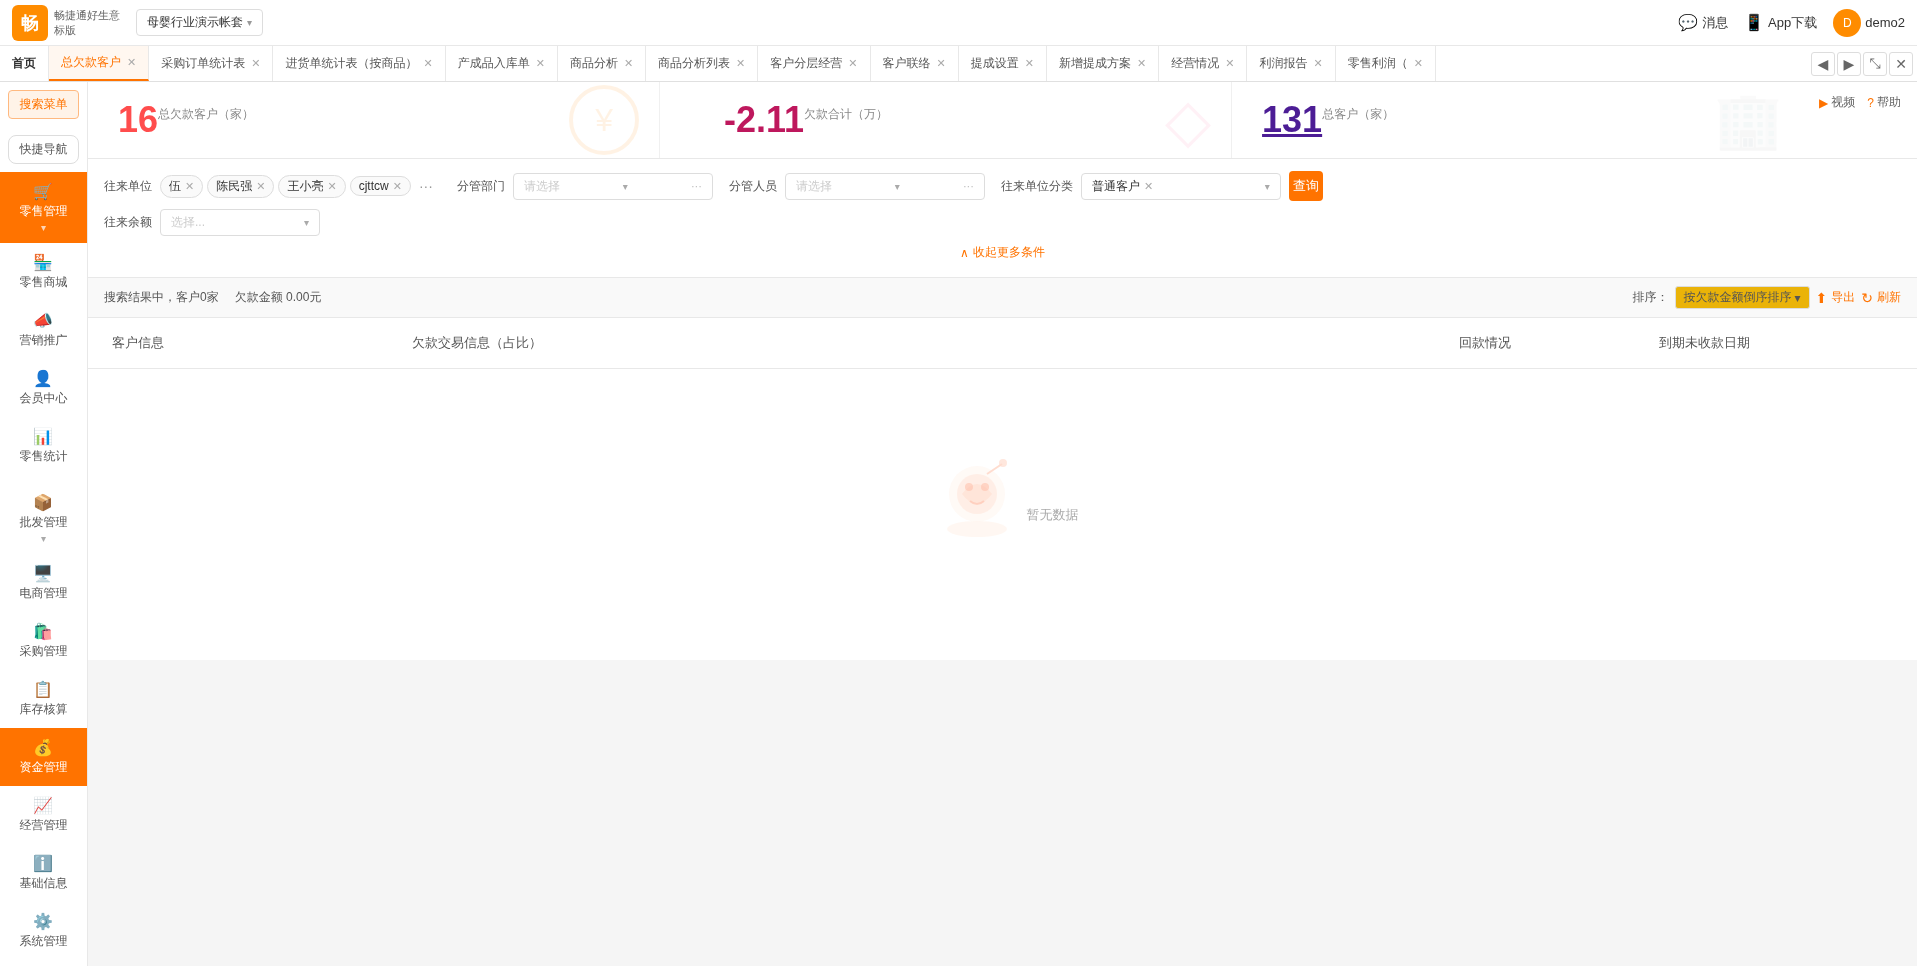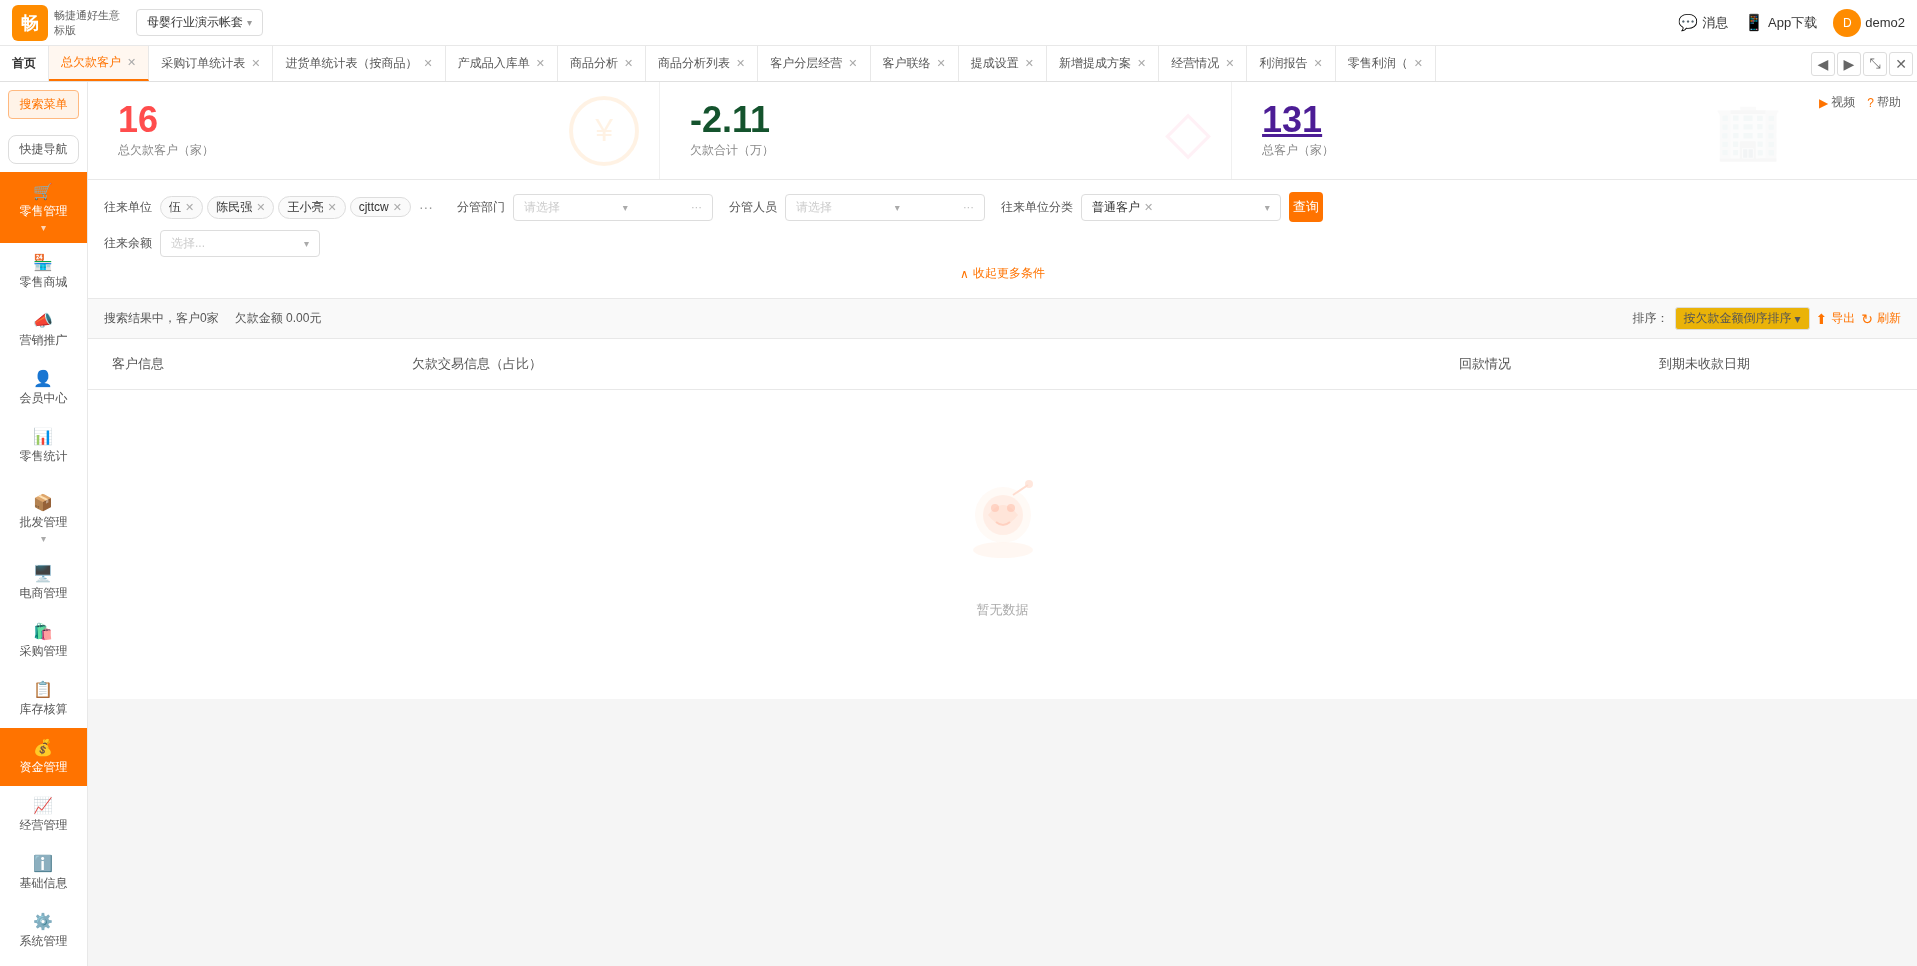--- a/index.html
+++ b/index.html
@@ -43,23 +43,23 @@
     .sidebar-divider { height: 1px; background: #f0f0f0; margin: 4px 8px; }
 
     
     .content-area { flex: 1; overflow-y: auto; background: #f5f5f5; }
 
     
     .stats-bar { display: flex; background: white; border-bottom: 1px solid #e8e8e8; }
     .stat-block { flex: 1; padding: 20px 30px; display: flex; align-items: center; gap: 16px; border-right: 1px solid #f0f0f0; position: relative; }
     .stat-num { font-size: 36px; font-weight: bold; color: #ff4d4d; line-height: 1; }
     .stat-num.black { color: #4c1d95; }
-    .stat-num.negative { color: #14532d; }
+    .stat-num.negative { color: #be185d; margin-left: 34px; }
     .stat-label { font-size: 12px; color: #888; margin-top: 4px; }
-    .stat-text-group { display: flex; flex-direction: column; }
+    .stat-text-group { display: flex; flex-direction: row; }
     .video-help-item { display: flex; align-items: center; gap: 3px; cursor: pointer; }
 
     
     .filter-area { background: white; padding: 12px 16px; border-bottom: 1px solid #e8e8e8; }
     .filter-row { display: flex; align-items: center; gap: 8px; margin-bottom: 8px; flex-wrap: wrap; }
     .filter-label { font-size: 12px; color: #555; white-space: nowrap; }
     .filter-tags { display: flex; align-items: center; gap: 4px; flex-wrap: wrap; }
     .filter-tag { display: flex; align-items: center; border: 1px solid #ddd; border-radius: 12px; padding: 2px 8px; font-size: 12px; color: #333; background: #fafafa; gap: 4px; }
     .filter-tag .tag-x { color: #aaa; cursor: pointer; font-size: 11px; }
     .filter-select { display: flex; align-items: center; border: 1px solid #ddd; border-radius: 4px; padding: 4px 10px; font-size: 12px; background: white; cursor: pointer; gap: 4px; min-width: 120px; color: #555; }
@@ -76,21 +76,21 @@
     .result-sort-select { display: flex; align-items: center; gap: 3px; border: 1px solid #ddd; border-radius: 3px; padding: 2px 8px; cursor: pointer; background: #eab308; font-size: 12px; }
     .result-action { display: flex; align-items: center; gap: 4px; font-size: 12px; color: #ff7300; cursor: pointer; }
     .result-action .ra-icon { font-size: 14px; }
 
     
     .data-table { width: 100%; background: white; }
     .table-header { display: grid; grid-template-columns: 300px 1fr 200px 250px; padding: 10px 16px; border-bottom: 1px solid #e8e8e8; font-size: 13px; color: #555; font-weight: normal; }
     .th-cell { padding: 6px 8px; }
 
     
-    .empty-state { display: flex; flex-direction: column; align-items: center; justify-content: center; padding: 80px 0; color: #aaa; }
+    .empty-state { display: flex; align-items: center; justify-content: center; padding: 80px 0; color: #aaa; }
     .empty-icon { font-size: 80px; margin-bottom: 12px; opacity: 0.4; color: #ffaa88; }
     .empty-text { font-size: 13px; color: #aaa; }
   </style>
 </head>
 <body>
 
 <div class="top-bar">
   <div class="logo-area">
     <div class="logo-icon">畅</div>
     <div class="logo-text">

